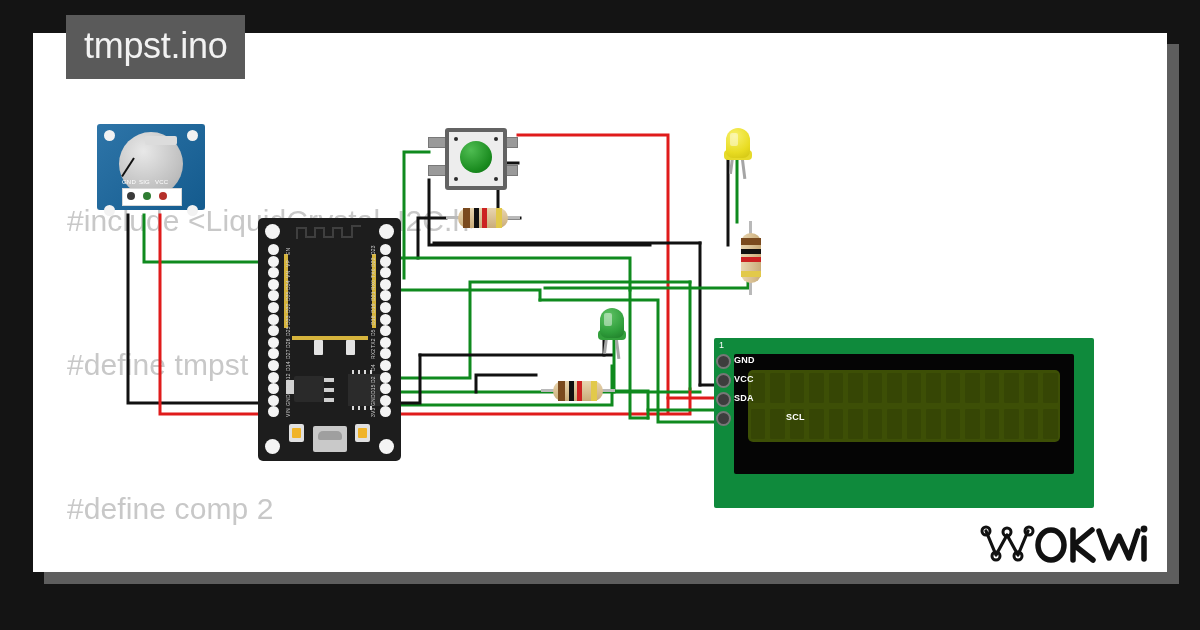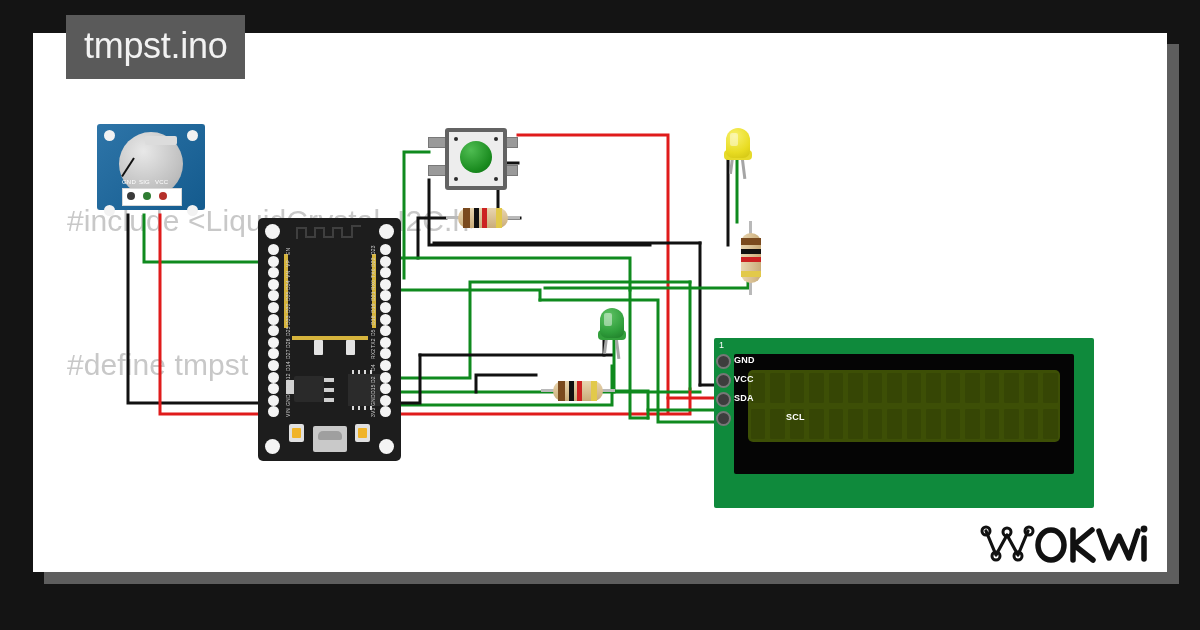--- a/index.html
+++ b/index.html
@@ -161,20 +161,21 @@
 <body>
 
 <div id="stage">
 
   <div class="shadow"></div>
   <div class="canvas">
 
     <div class="code" style="left:34px;top:68px;">
       <div>#include &lt;LiquidCrystal_I2C.h&gt;</div>
       <div>#define tmpst 34</div>
+      <div>#define comp 2</div>
       
       
       
       
       
       
     </div>
 
   </div>
 

